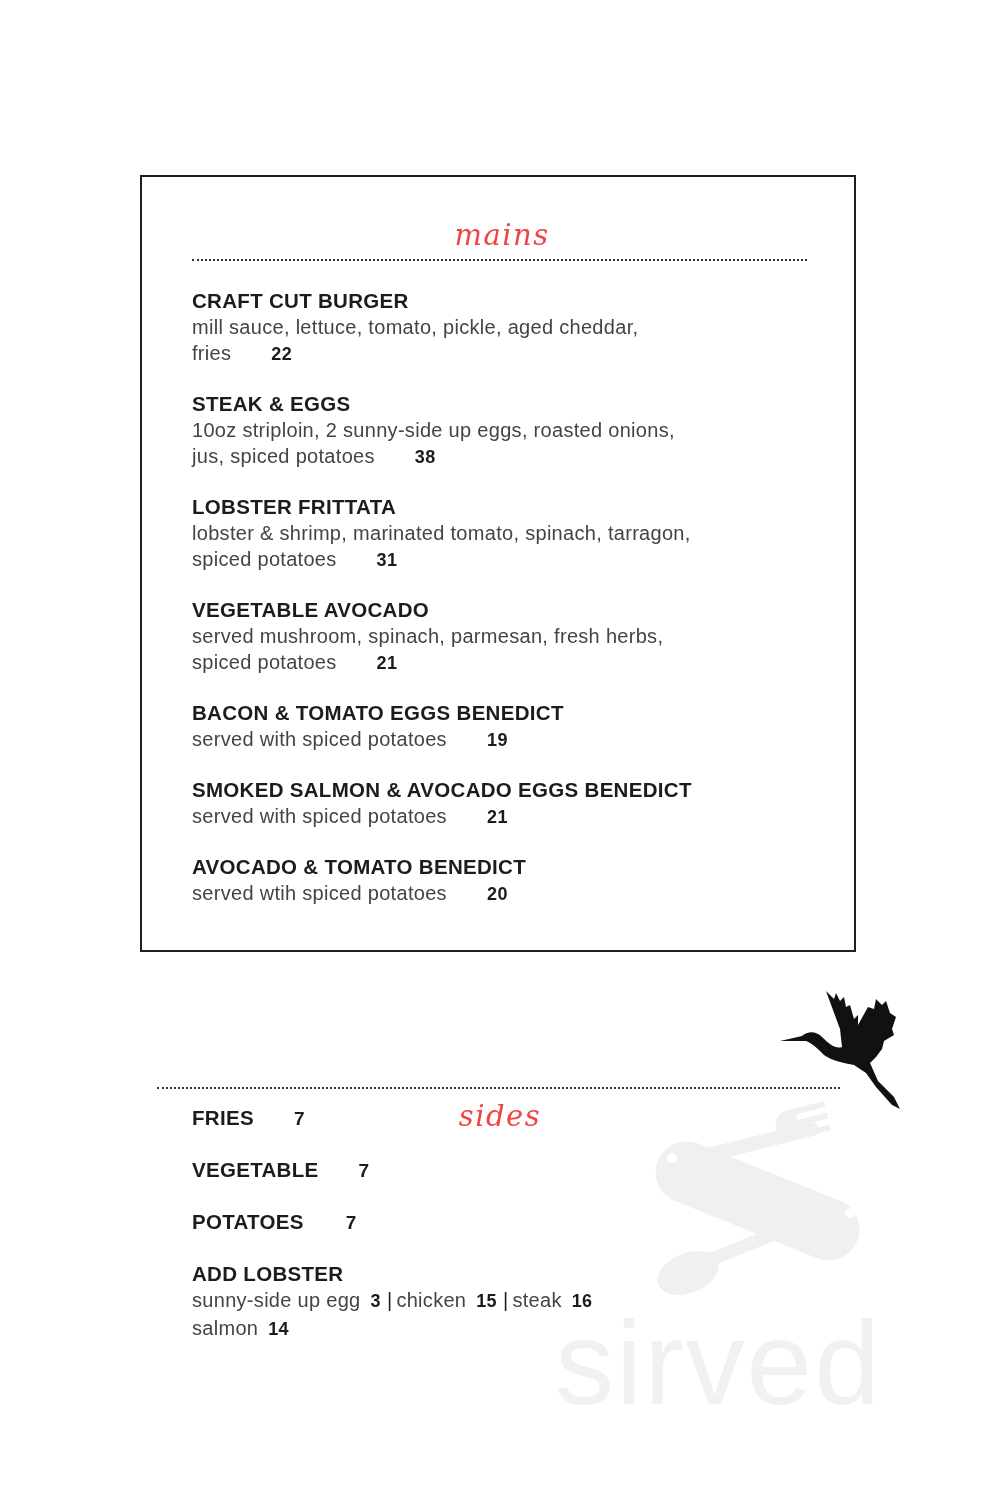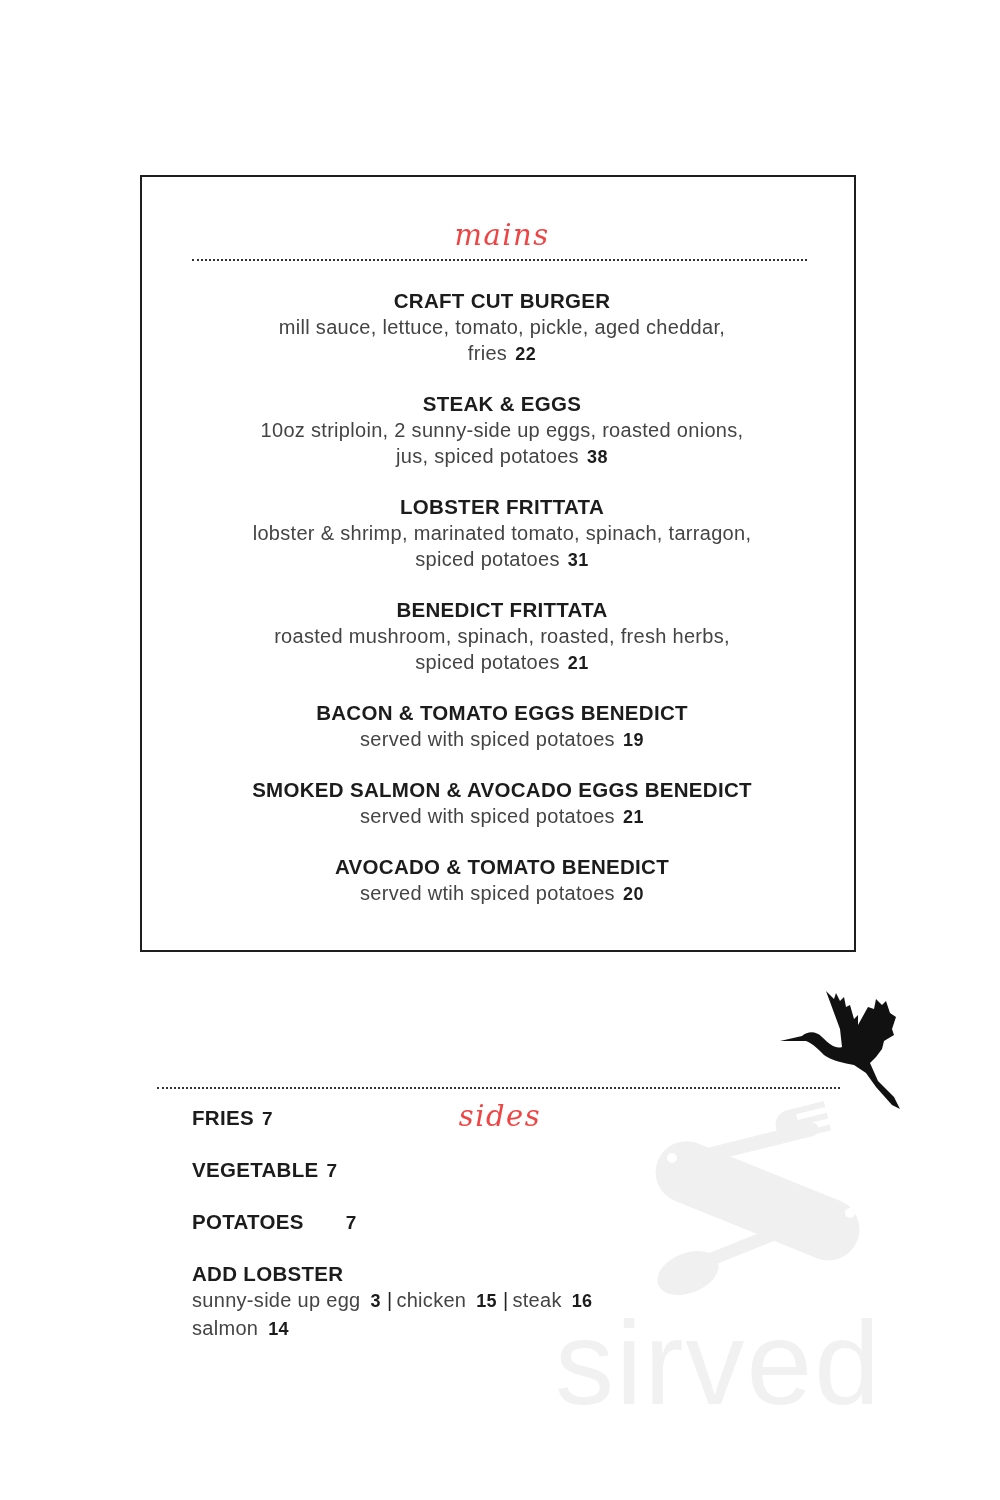--- a/index.html
+++ b/index.html
@@ -22,23 +22,23 @@
     .items { position: absolute; left: 192px; }
     .item { margin: 0; }
     .item-name {
       font-size: 20.5px; font-weight: 600; color: #1c1c1c; letter-spacing: 0.3px;
       line-height: 26px; white-space: nowrap;
     }
     .item-desc {
       font-size: 20px; font-weight: 300; color: #444; line-height: 26px; letter-spacing: 0.3px;
     }
     .price {
-      font-weight: 700; font-size: 18px; color: #1c1c1c; margin-left: 8px; letter-spacing: 0.5px;
+      font-weight: 700; font-size: 18px; color: #1c1c1c; margin-left: 40px; letter-spacing: 0.5px;
     }
-    .mains-items .item { margin-bottom: 24px; text-align: center; }
+    .mains-items .item { margin-bottom: 24px; }
     .mains-items .item.short { margin-bottom: 24px; }
     .sides-items .item { margin-bottom: 25px; }
     .side-row { font-size: 20.5px; font-weight: 600; color: #1c1c1c; line-height: 26px; letter-spacing: 0.3px; white-space: nowrap; }
     .side-row .price { font-size: 19px; }
     .protein-line { font-size: 20px; font-weight: 300; color: #444; line-height: 27px; letter-spacing: 0.3px; white-space: nowrap; }
     .protein-line .p { font-weight: 700; color: #1c1c1c; font-size: 18px; margin: 0 6px 0 10px; }
     .protein-line .sep { font-weight: 400; color: #222; margin-right: 4px; }
     .bird { position: absolute; left: 778px; top: 985px; width: 125px; height: 125px; }
     .watermark-tool { position: absolute; left: 640px; top: 1085px; width: 240px; height: 220px; }
     .watermark-text {
@@ -64,22 +64,22 @@
     <div class="item-name">STEAK &amp; EGGS</div>
     <div class="item-desc">10oz striploin, 2 sunny-side up eggs, roasted onions,</div>
     <div class="item-desc"><span>jus, spiced potatoes</span><span class="price">38</span></div>
   </div>
   <div class="item">
     <div class="item-name">LOBSTER FRITTATA</div>
     <div class="item-desc">lobster &amp; shrimp, marinated tomato, spinach, tarragon,</div>
     <div class="item-desc"><span>spiced potatoes</span><span class="price">31</span></div>
   </div>
   <div class="item">
-    <div class="item-name">BENEDICT FRITTATA</div>
-    <div class="item-desc">roasted mushroom, spinach, roasted, fresh herbs,</div>
+    <div class="item-name">VEGETABLE AVOCADO</div>
+    <div class="item-desc">served mushroom, spinach, parmesan, fresh herbs,</div>
     <div class="item-desc"><span>spiced potatoes</span><span class="price">21</span></div>
   </div>
   <div class="item short">
     <div class="item-name">BACON &amp; TOMATO EGGS BENEDICT</div>
     <div class="item-desc"><span>served with spiced potatoes</span><span class="price">19</span></div>
   </div>
   <div class="item short">
     <div class="item-name">SMOKED SALMON &amp; AVOCADO EGGS BENEDICT</div>
     <div class="item-desc"><span>served with spiced potatoes</span><span class="price">21</span></div>
   </div>

